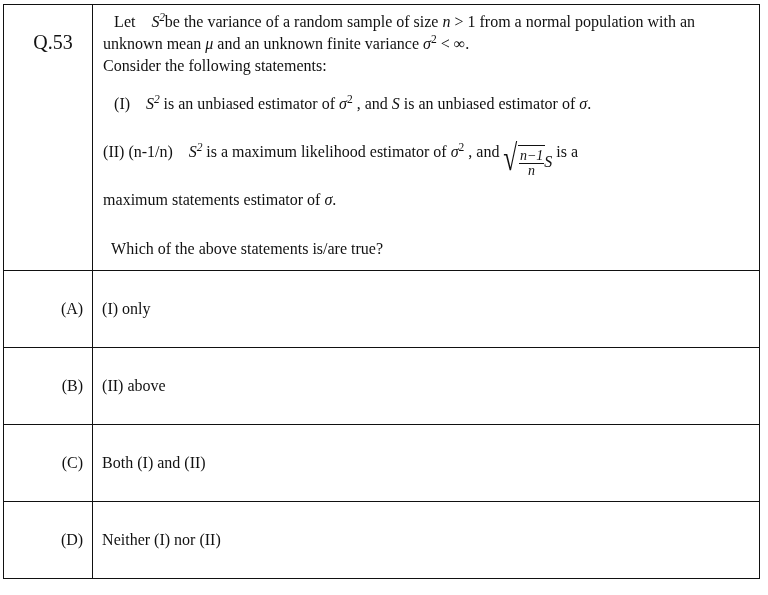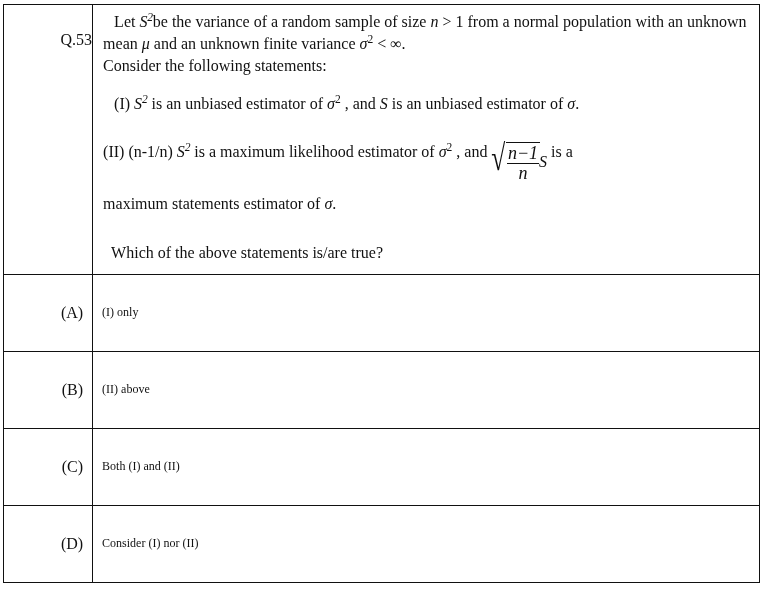--- a/index.html
+++ b/index.html
@@ -44,24 +44,24 @@
   .col-body {
     width: 666px;
   }
 
   
   tr.row-opt-a td { border-bottom: 1px solid #a8a8a8; }
   tr.row-opt-b td { border-top: 1px solid #a8a8a8; }
 
   
   .qnum {
-    font-size: 16px;
+    font-size: 20px;
     line-height: 1.2;
     padding: 25px 0 0 10px;
-    text-align: right;
+    text-align: center;
     white-space: nowrap;
   }
   .optlabel {
     font-size: 16px;
     line-height: 1.2;
     padding: 0 9px 0 0;
     text-align: right;
     white-space: nowrap;
   }
 
@@ -88,41 +88,42 @@
   .p-stmt2b {
     margin-top: 10px !important;
   }
   .p-which {
     margin-top: 27px !important;
     padding-left: 8px;
   }
 
   
   .obody {
-    font-size: 12px;
+    font-size: 16px;
     line-height: 1.2;
     padding: 0 0 0 9px;
     white-space: nowrap;
   }
 
   
   .opt-cell-inner {
     display: flex;
     align-items: center;
     height: 100%;
   }
   tr.optrow td { height: 76px; }
 
   
   .mi {            
     font-style: italic;
   }
   .mi-tight {
     font-style: italic;
     letter-spacing: -0.2px;
+    margin-left: 12px;
   }
   sup.up {
     font-style: normal;
     font-size: 0.72em;
     vertical-align: super;
     line-height: 0;
   }
   sup.it {
     font-style: italic;
     font-size: 0.72em;
@@ -158,21 +159,21 @@
     position: relative;
     vertical-align: middle;
     border-top: 1.2px solid #111111;
     padding: 1px 1px 0 1px;
     margin-left: -1px;
   }
   .frac {
     display: inline-block;
     vertical-align: middle;
     text-align: center;
-    font-size: 18px;
+    font-size: 14px;
     line-height: 1.05;
     font-style: italic;
   }
   .frac .num {
     display: block;
     padding: 0 1px;
   }
   .frac .den {
     display: block;
     border-top: 1.1px solid #111111;
@@ -259,21 +260,21 @@
       </tr>
 
       <tr class="optrow">
         <td class="col-label">
           <div class="opt-cell-inner" style="justify-content:flex-end;">
             <div class="optlabel">(D)</div>
           </div>
         </td>
         <td class="col-body">
           <div class="opt-cell-inner">
-            <div class="obody">Consider (I) nor (II)</div>
+            <div class="obody">Neither (I) nor (II)</div>
           </div>
         </td>
       </tr>
 
     </tbody>
   </table>
 
 </div>
 
 </body></html>

